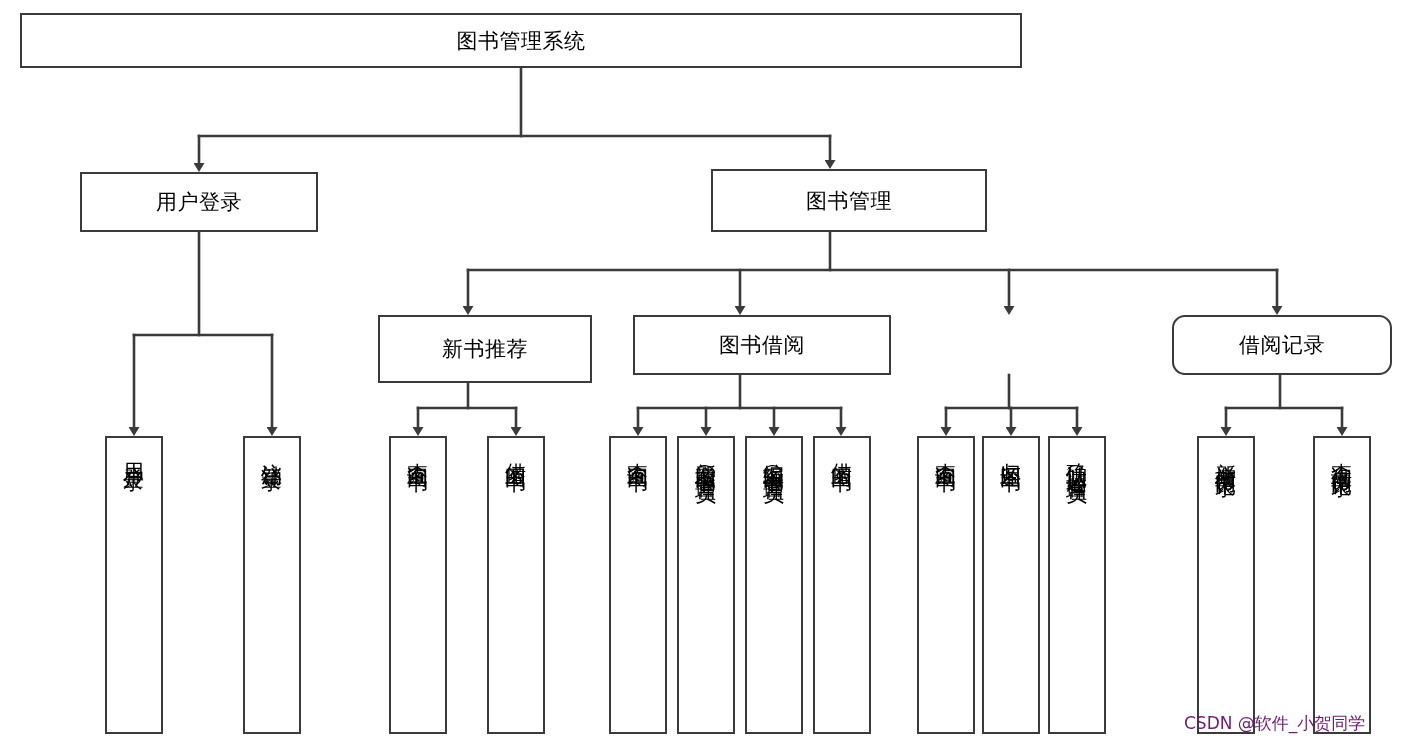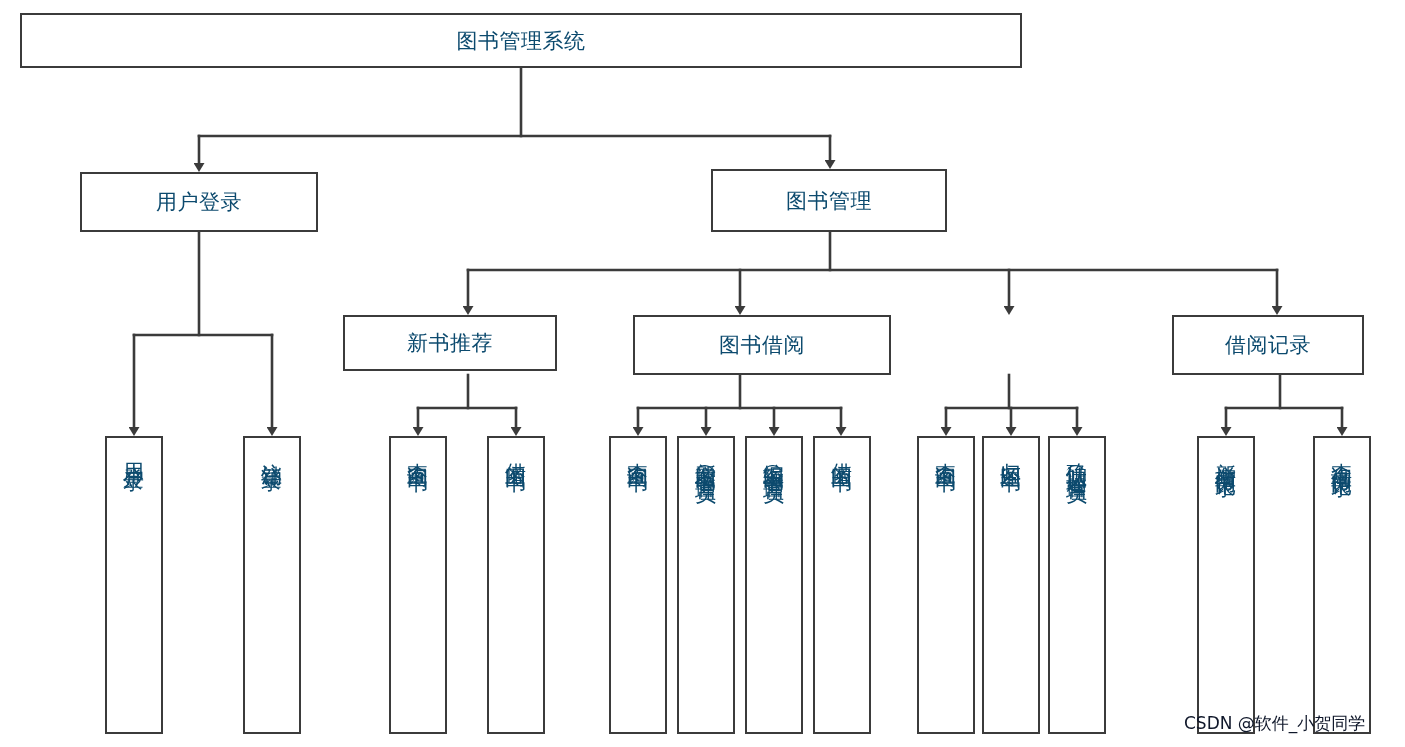--- a/index.html
+++ b/index.html
@@ -27,21 +27,21 @@
     position: absolute;
     box-sizing: border-box;
     background: #ffffff;
     border: 2.5px solid #3b3b3b;
     display: flex;
     align-items: center;
     justify-content: center;
     z-index: 2;
   }
   .node .label {
-    color: #0c4a6e;
+    color: #000000;
     line-height: 1.12;
     text-align: center;
     letter-spacing: 0.5px;
     white-space: nowrap;
   }
   .node.horiz .label {
     font-size: 21px;
   }
   .node.root .label {
     font-size: 21px;
@@ -56,21 +56,21 @@
     writing-mode: vertical-rl;
     text-orientation: upright;
     letter-spacing: 3px;
     line-height: 1;
   }
   .watermark {
     position: absolute;
     left: 1184px;
     top: 712px;
     font-size: 17px;
-    color: #0f172a;
+    color: #701a75;
     white-space: nowrap;
     z-index: 3;
     font-family: "DejaVu Sans", sans-serif;
   }
 </style>
 </head>
 <body>
 
 <div id="canvas">
 
@@ -124,31 +124,31 @@
     </g>
   </svg>
 
   <div class="node root horiz" style="left:20px; top:13px; width:1002px; height:55px;">
     <span class="label">图书管理系统</span>
   </div>
 
   <div class="node horiz" style="left:80px; top:172px; width:238px; height:60px;">
     <span class="label">用户登录</span>
   </div>
-  <div class="node horiz" style="left:711px; top:169px; width:236px; height:63px;">
+  <div class="node horiz" style="left:711px; top:169px; width:276px; height:63px;">
     <span class="label">图书管理</span>
   </div>
 
-  <div class="node horiz" style="left:343px; top:315px; width:214px; height:56px;">
+  <div class="node horiz" style="left:378px; top:315px; width:214px; height:68px;">
     <span class="label">新书推荐</span>
   </div>
   <div class="node horiz" style="left:633px; top:315px; width:258px; height:60px;">
     <span class="label">图书借阅</span>
   </div>
-  <div class="node horiz" style="left:1172px; top:315px; width:192px; height:60px;">
+  <div class="node horiz" style="left:1172px; top:315px; width:220px; height:60px;border-radius:13px;">
     <span class="label">借阅记录</span>
   </div>
 
   <div class="node leaf" style="left:105px; top:436px; width:58px; height:298px;">
     <span class="label">用户登录</span>
   </div>
   <div class="node leaf" style="left:243px; top:436px; width:58px; height:298px;">
     <span class="label">注销登录</span>
   </div>
 

